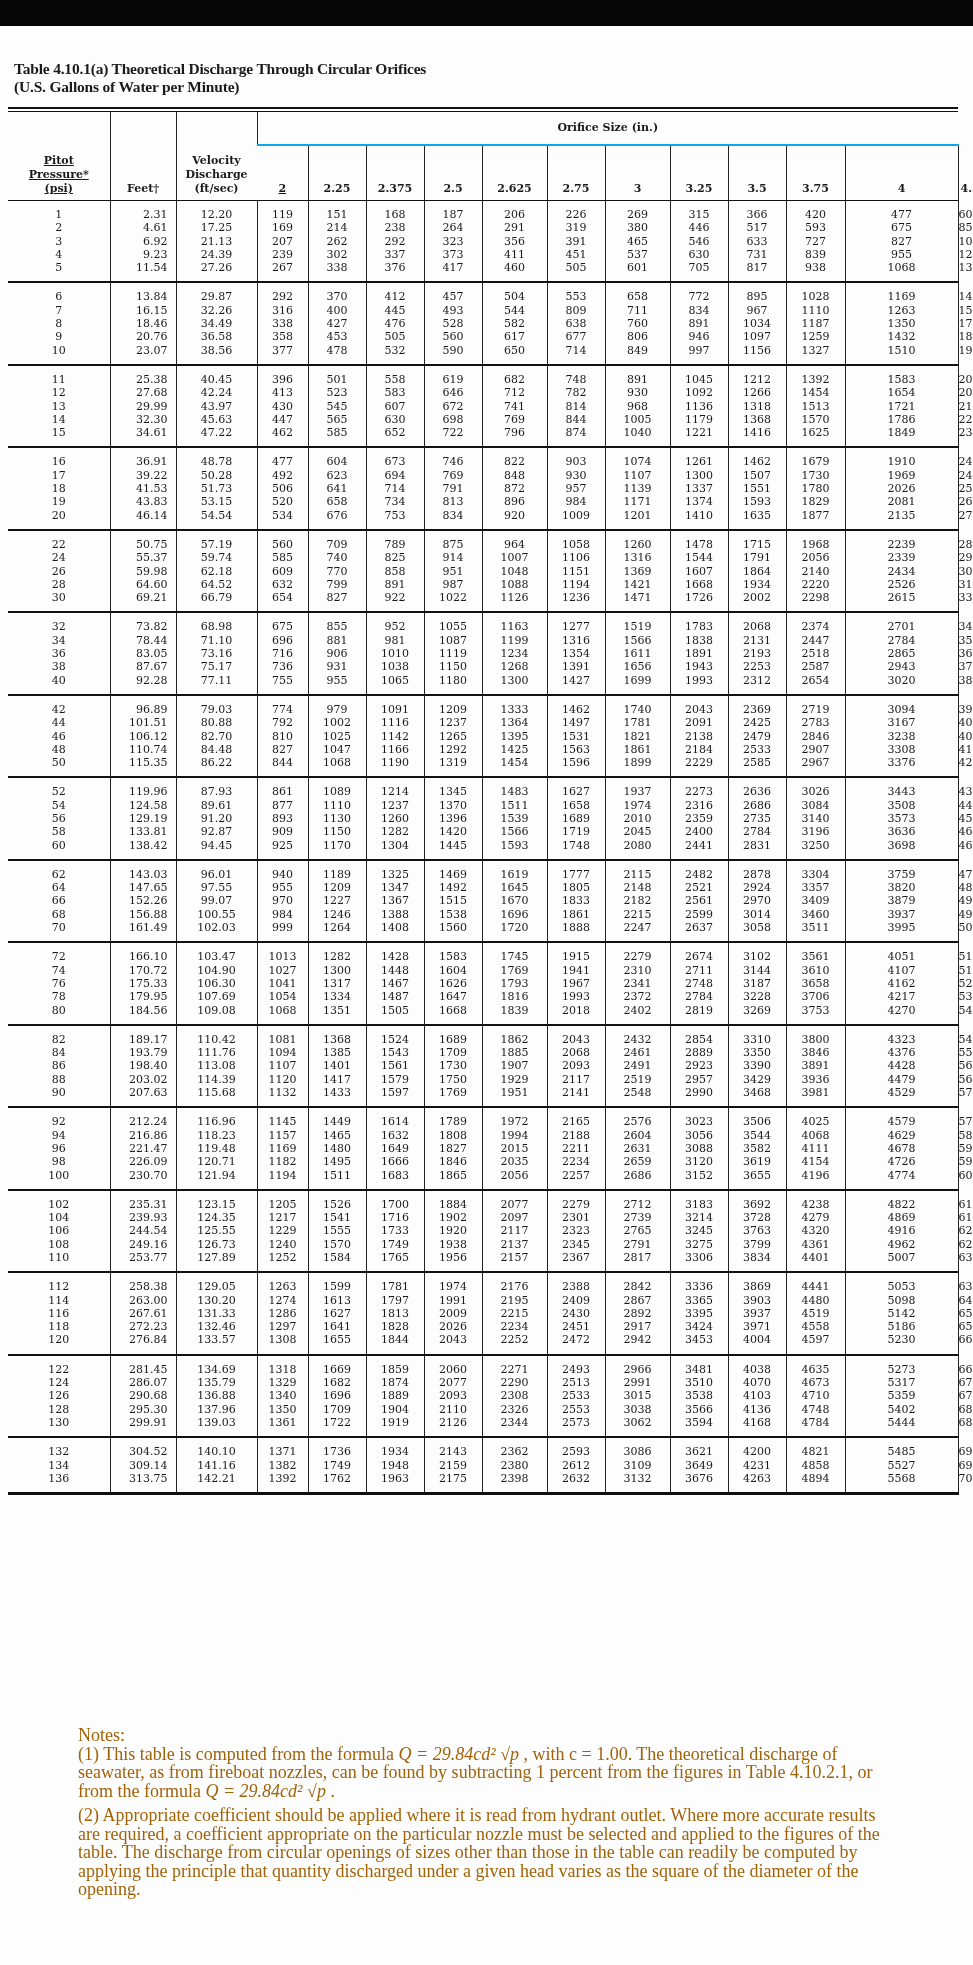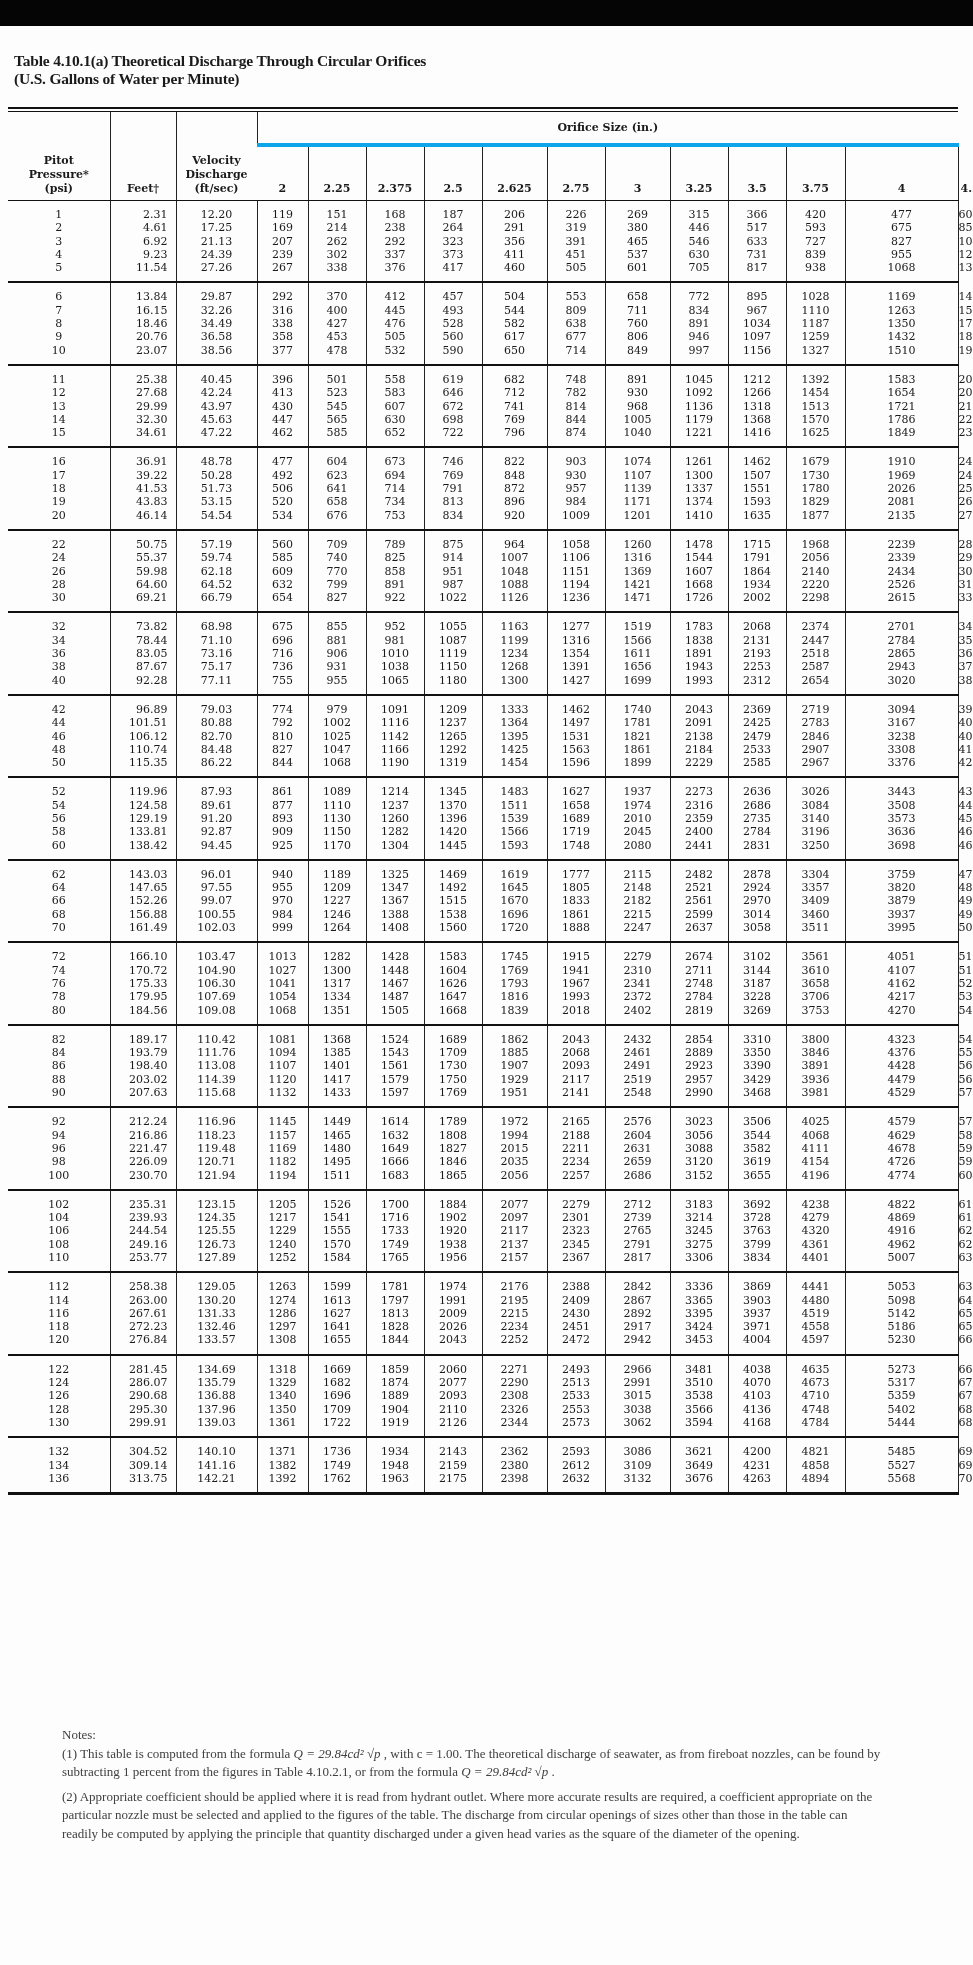--- a/index.html
+++ b/index.html
@@ -2,53 +2,53 @@
 <html><head>
 <meta charset="utf-8">
 <style>
   html, body { margin: 0; padding: 0; }
   body {
     width: 973px; height: 1965px; background: #fdfdfd; position: relative; overflow: hidden;
     font-family: "DejaVu Serif", "Liberation Serif", serif; color: #1a1a1a;
   }
   .topband { position: absolute; left: 0; top: 0; width: 973px; height: 26px; background: #050505; }
   .title {
-    position: absolute; left: 14px; top: 52px; font-family: "Liberation Serif", serif;
+    position: absolute; left: 14px; top: 60px; font-family: "Liberation Serif", serif;
     font-weight: bold; font-size: 15.5px; line-height: 18px; letter-spacing: -0.2px;
   }
   .tbl-wrap { position: absolute; left: 8px; top: 107px; width: 950px; }
   .dbl-top { border-top: 2px solid #111; height: 2px; border-bottom: 1px solid #111; }
   table { border-collapse: collapse; width: 950px; table-layout: fixed; }
   col.c0 { width: 102px; } col.c1 { width: 66px; } col.c2 { width: 81px; }
   col.c3 { width: 51px; } col.c4 { width: 58px; } col.c5 { width: 58px; } col.c6 { width: 58px; }
   col.c7 { width: 65px; } col.c8 { width: 58px; } col.c9 { width: 65px; } col.c10 { width: 58px; }
   col.c11 { width: 58px; } col.c12 { width: 59px; } col.c13 { width: 113px; }
   th {
     font-family: "DejaVu Serif", serif; font-weight: bold; font-size: 11px; line-height: 14px;
     text-align: center; vertical-align: bottom; padding: 0 2px 4px 2px;
     border-left: 1px solid #222;
   }
-  th:first-child { border-left: none; }
-  tr.h1 th.orifice { height: 30px; vertical-align: middle; border-bottom: 4px solid #0ea5e9; padding: 0; }
+  th:first-child { border-left: none; text-decoration: underline; }
+  tr.h1 th.orifice { height: 30px; vertical-align: middle; border-bottom: 2px solid #0ea5e9; padding: 0; }
   tr.h1 th.tall { height: 84px; }
   tr.h2 th { height: 47px; }
   thead tr:last-child th, thead th.tall { border-bottom: 1.5px solid #111; }
   td {
     font-family: "DejaVu Serif", serif; font-size: 11px; line-height: 13.3px; height: 13.3px;
     text-align: center; padding: 0; border-left: 1px solid #222; white-space: nowrap;
   }
   td:first-child { border-left: none; }
   td.feet { text-align: right; padding-right: 8px; }
   tbody.grp td { }
   tbody.grp tr:first-child td { padding-top: 7px; }
   tbody.grp tr:last-child td { padding-bottom: 7px; border-bottom: 2px solid #111; }
   tbody.grp.last tr:last-child td { border-bottom: 3px solid #111; }
   .notes {
-    position: absolute; left: 62px; top: 1726px; width: 830px;
-    font-family: "Liberation Serif", serif; font-size: 13px; line-height: 18.5px; color: #404040;
+    position: absolute; left: 78px; top: 1726px; width: 830px;
+    font-family: "Liberation Serif", serif; font-size: 18px; line-height: 18.5px; color: #a16207;
   }
   .notes p { margin: 0 10px 6px 0; }
   .notes .line { margin: 0; }
   .formula { font-style: italic; }
 </style>
 </head>
 <body>
 
 <div class="topband"></div>
 

